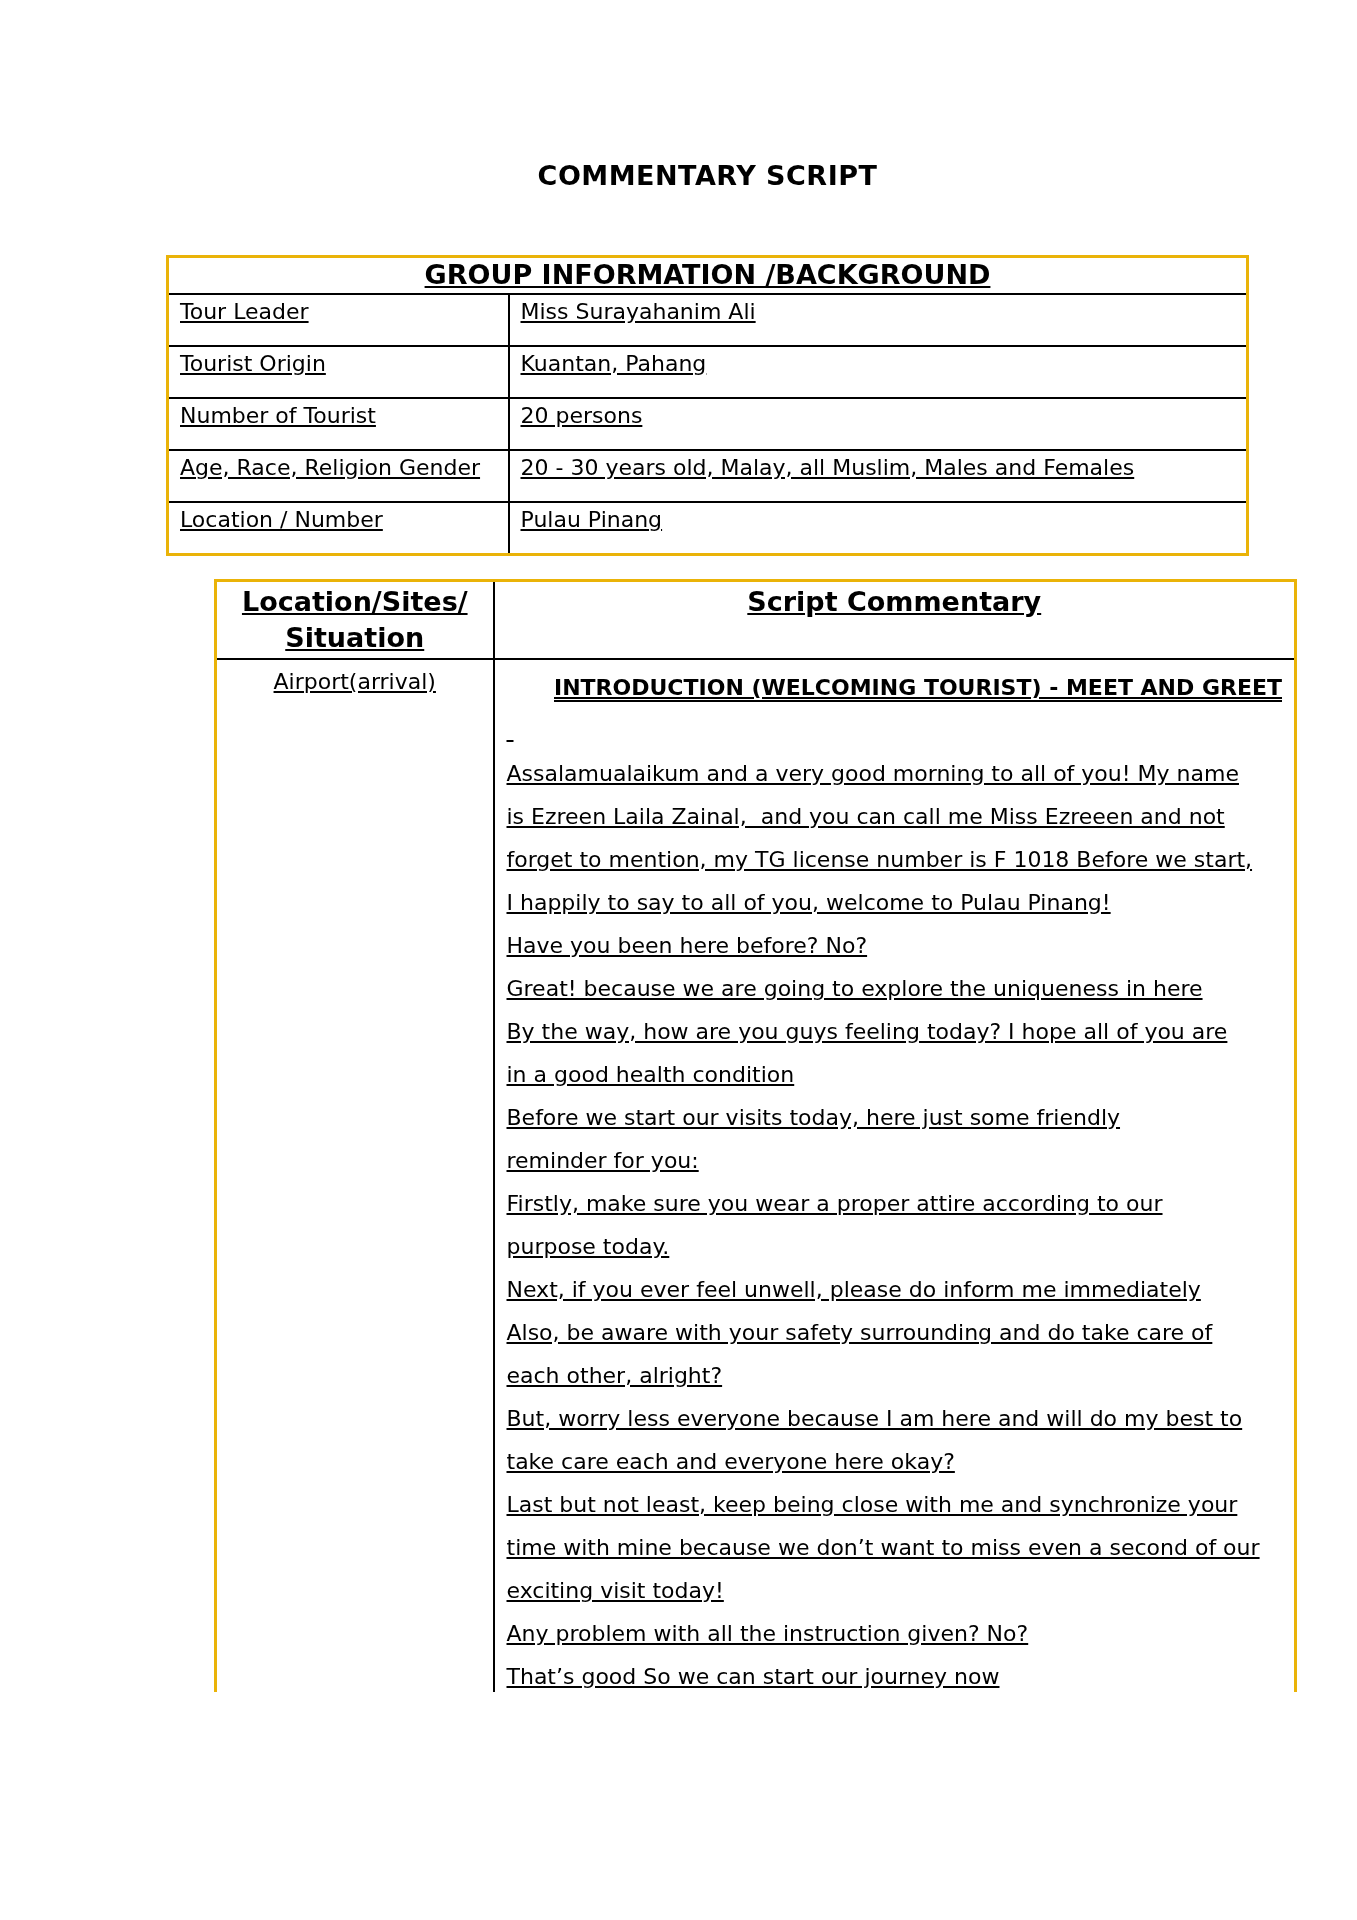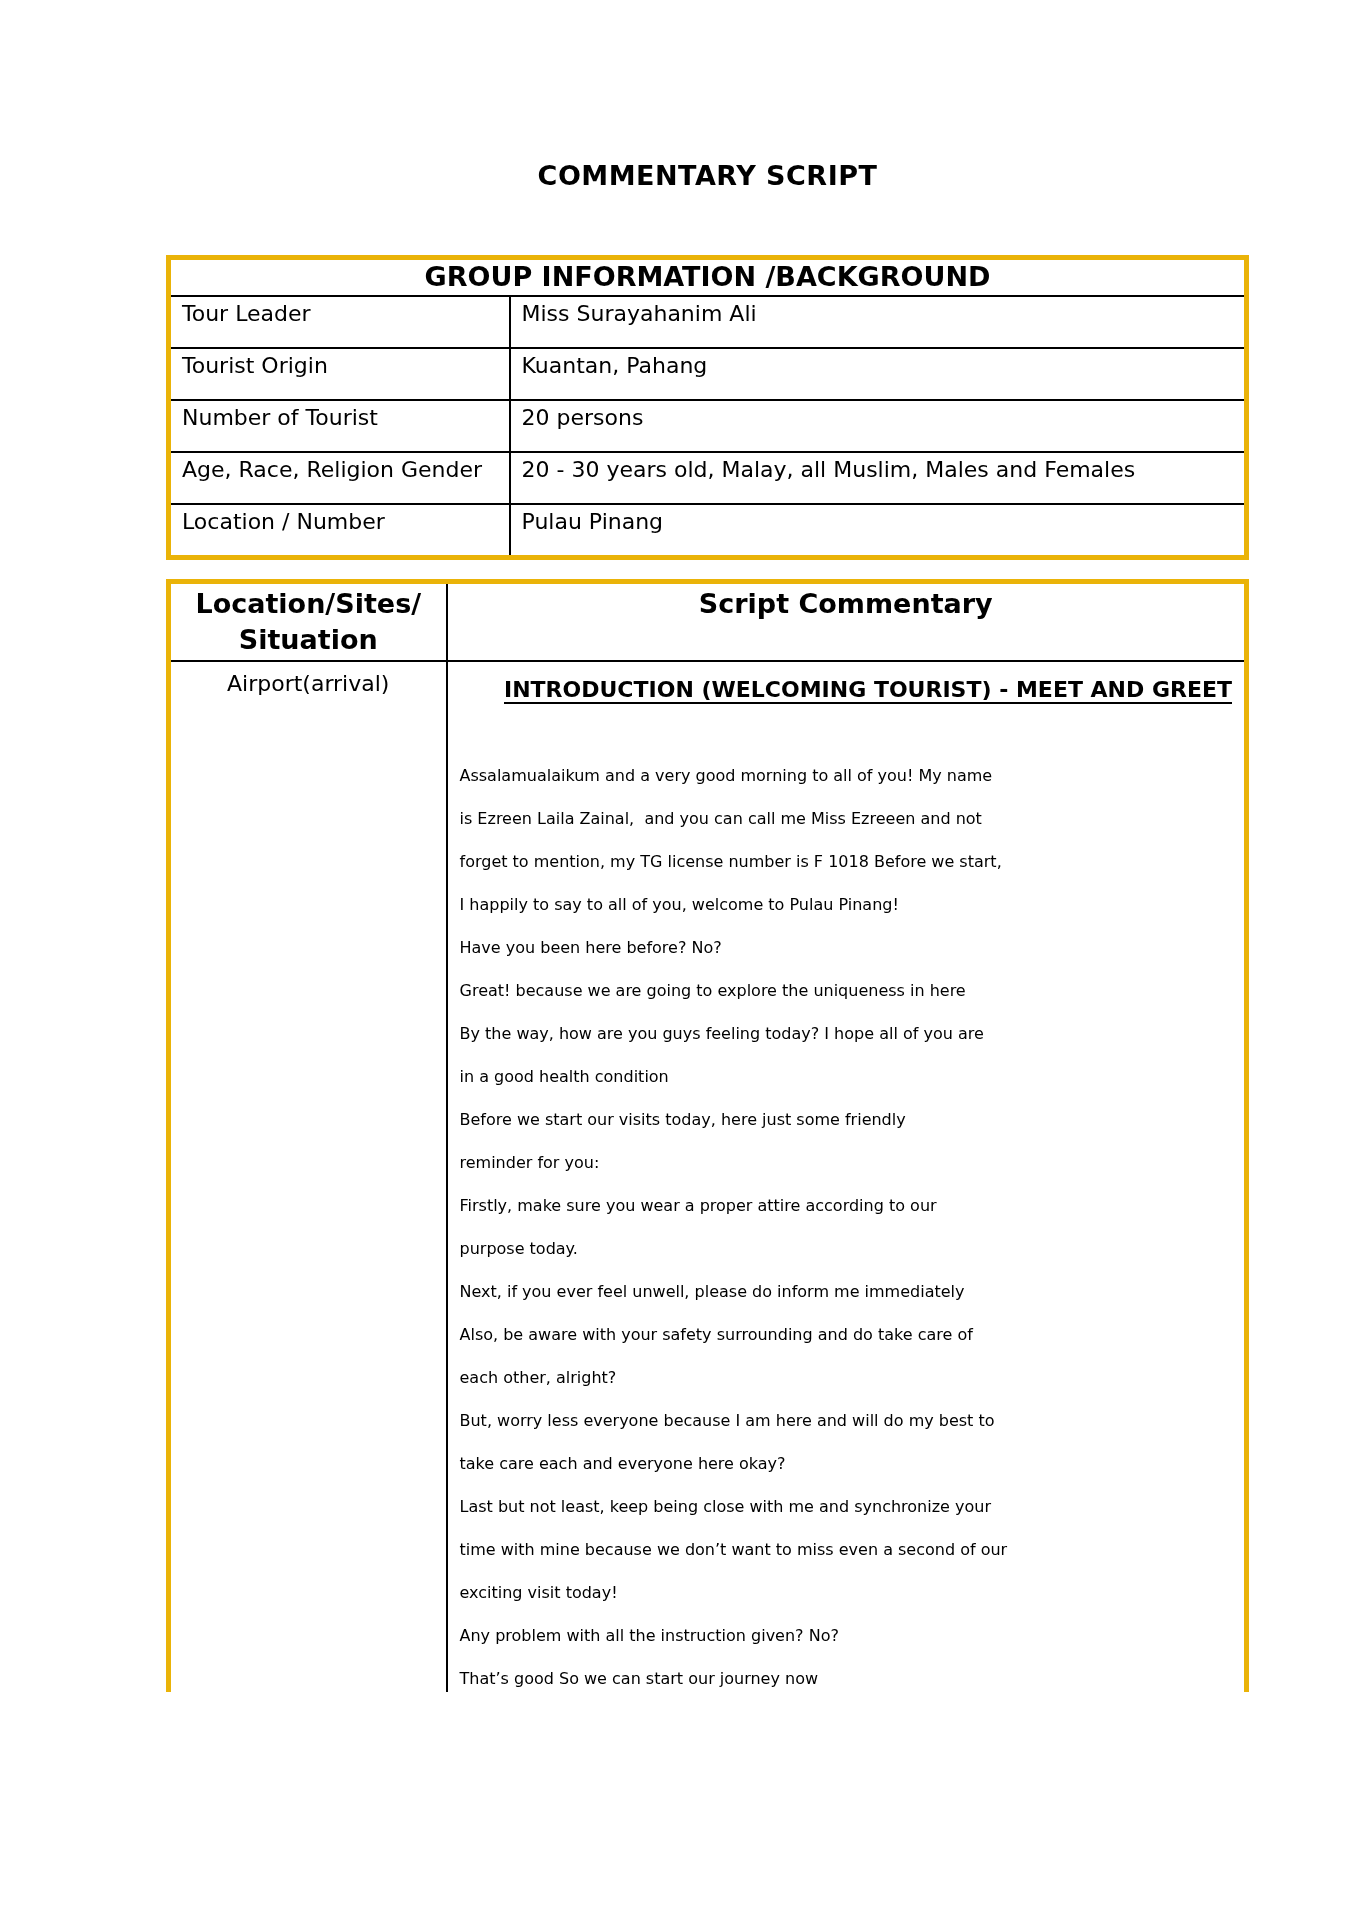--- a/index.html
+++ b/index.html
@@ -24,22 +24,22 @@
   }
   table {
     border-collapse: collapse;
     table-layout: fixed;
     position: absolute;
     left: 166px;
     width: 1083px;
     background: #ffffff;
   }
   .t1 { top: 255px; }
-  .t2 { top: 579px; }
-  .t1, .t2 { border: 5px solid #eab308; }
+  .t2 { top: 579px; margin-left: 48px; }
+  .t1, .t2 { border: 3px solid #eab308; text-decoration: underline; }
   td { border: 2px solid #000; vertical-align: top; }
   .t1 .hdr td {
     text-align: center;
     font-weight: bold;
     font-size: 27px;
     padding: 1px 0 3px 0;
     height: 28px;
     white-space: nowrap;
   }
   .t1 .row td {
@@ -59,21 +59,21 @@
   }
   .t2 .body td { height: 1115px; }
   .location-cell {
     text-align: center;
     font-size: 22px;
     padding-top: 9px;
     white-space: nowrap;
   }
   .script-cell { padding: 6px 12px 6px 12px; }
   .script-line {
-    font-size: 16px;
+    font-size: 22px;
     line-height: 43px;
     white-space: pre;
   }
   .section-heading {
     font-size: 22px;
     line-height: 43px;
     white-space: pre;
     font-weight: bold;
     text-decoration: underline;
     text-decoration-thickness: 2px;

